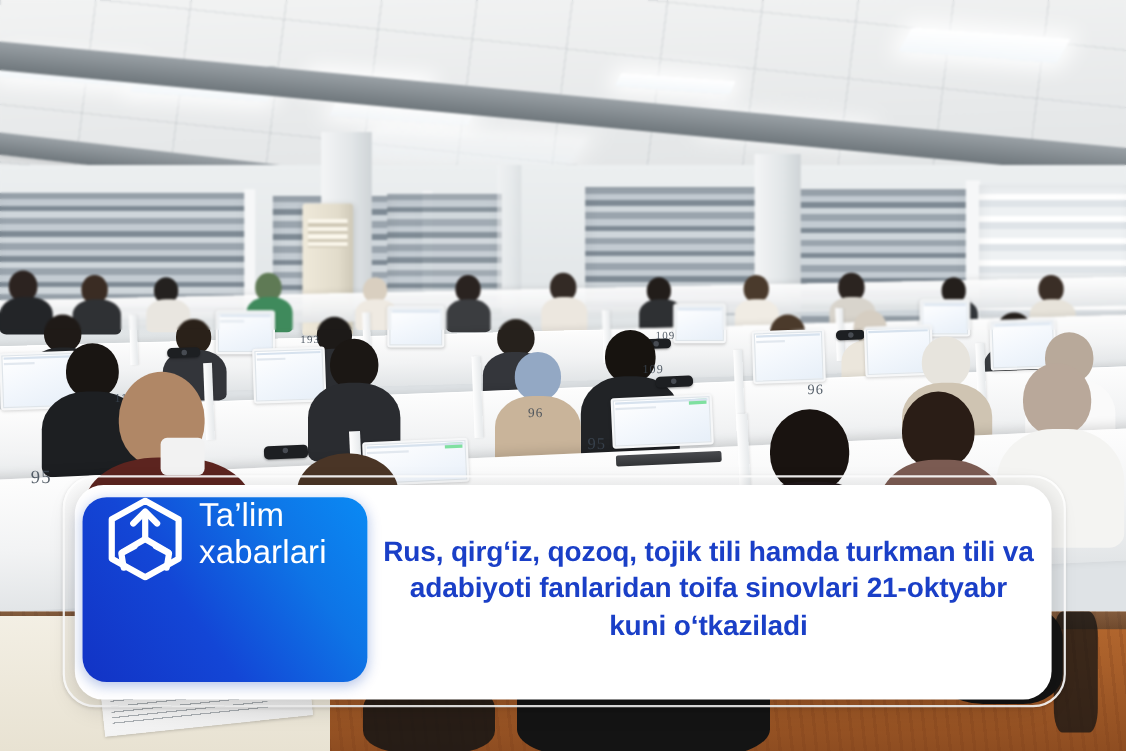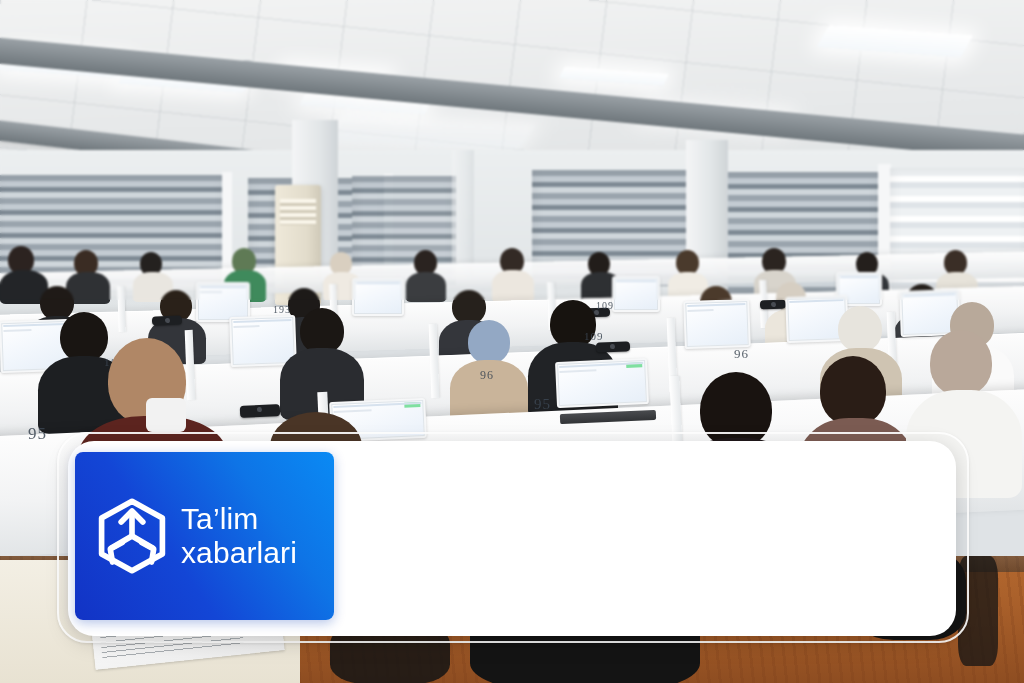--- a/index.html
+++ b/index.html
@@ -164,23 +164,23 @@
     pointer-events:none;
   }
   .card{
     position:absolute;left:68px;top:441px;width:888px;height:195px;
     background:#ffffff;border-radius:26px;
     box-shadow:0 6px 22px rgba(0,0,0,.17);
     display:flex;align-items:center;
   }
   .brand{
     position:absolute;left:75px;top:452px;width:259px;height:168px;
-    border-radius:8px;
+    border-radius:22px;
     background:linear-gradient(55deg,#1233c5 0%,#1346d6 38%,#0e74e6 72%,#0a8af4 100%);
-    display:flex;align-items:center;gap:14px;
+    display:flex;align-items:flex-start;gap:14px;
     padding-left:22px;box-sizing:border-box;
     box-shadow:0 3px 12px rgba(10,60,180,.30);
   }
   .brand-icon{flex:0 0 auto;width:70px;height:76px;display:block;}
   .brand-text{
     color:#ffffff;font-size:30px;line-height:1.14;font-weight:400;
     letter-spacing:.1px;white-space:pre-line;
   }
 
   .headline{
@@ -477,14 +477,15 @@
       <path d="M32 35 L51 46" stroke="#ffffff" stroke-width="5.2" stroke-linecap="round"></path>
 
       <path d="M22 22 L32 12 L42 22" stroke="#ffffff" stroke-width="5.2" stroke-linecap="round" stroke-linejoin="round" fill="none"></path>
       <path d="M23 41 L12 47 L14 59" stroke="#ffffff" stroke-width="5.2" stroke-linecap="round" stroke-linejoin="round" fill="none"></path>
       <path d="M41 41 L52 47 L50 59" stroke="#ffffff" stroke-width="5.2" stroke-linecap="round" stroke-linejoin="round" fill="none"></path>
     </svg>
     <div class="brand-text">Ta’lim
 xabarlari</div>
   </div>
 
+  <div class="headline">Rus, qirg‘iz, qozoq, tojik tili hamda turkman tili va adabiyoti fanlaridan toifa sinovlari 21-oktyabr kuni o‘tkaziladi</div>
 
 </div>
 
 </body></html>

